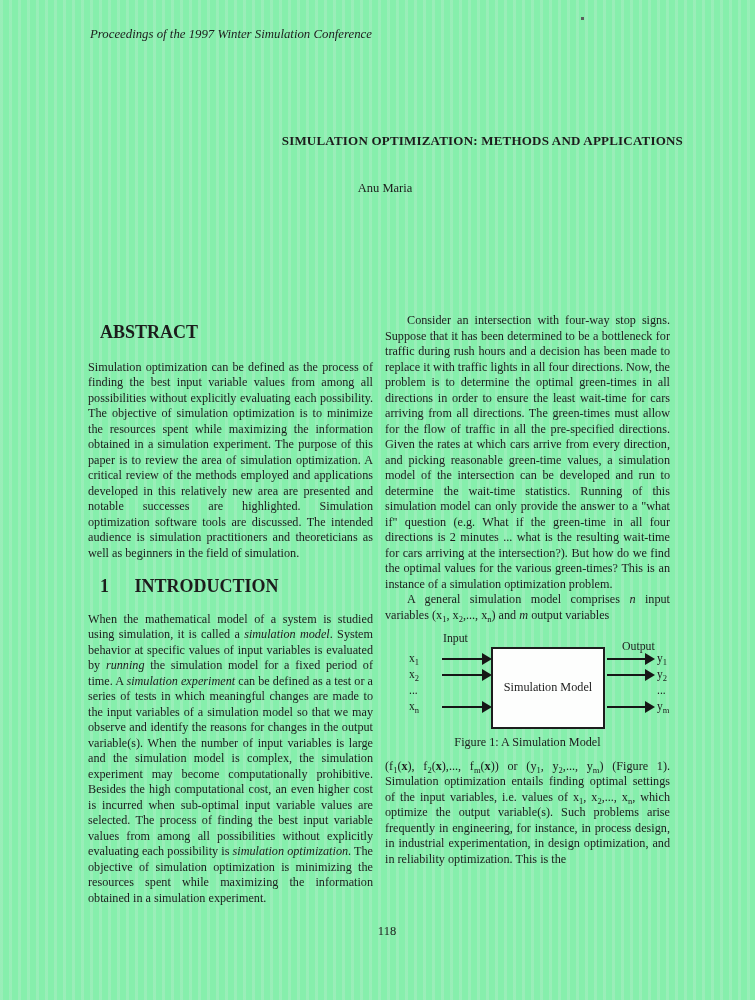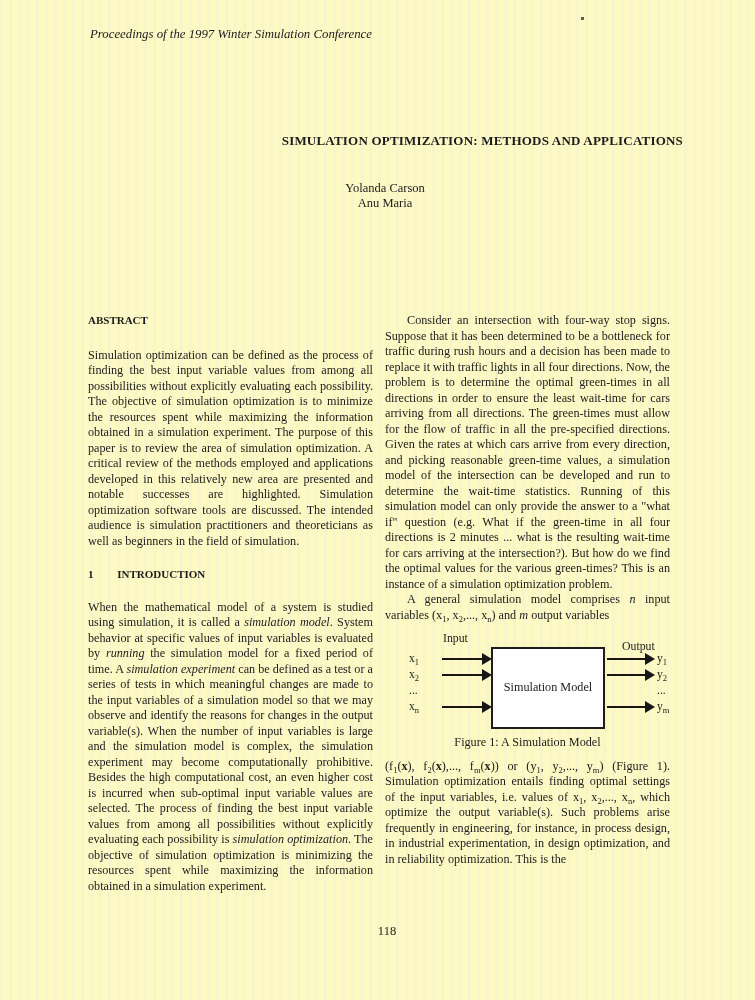--- a/index.html
+++ b/index.html
@@ -1,19 +1,19 @@
 <!DOCTYPE html>
 <html><head>
 <meta charset="utf-8">
 <style>
   * { box-sizing: border-box; }
   html,body { margin:0; padding:0; background:#e8e8e8; }
   .page {
     position:relative; width:755px; height:1000px; margin:0;
-    background:#fef9c3;
+    background:#86efac;
     font-family:"Liberation Serif","DejaVu Serif",serif;
     color:#1c1c1c; overflow:hidden;
   }
   .page::before {
     content:""; position:absolute; inset:0; pointer-events:none;
     background:repeating-linear-gradient(90deg,
       rgba(222,233,228,0.22) 0px, rgba(222,233,228,0.22) 3px,
       rgba(255,255,255,0) 3px, rgba(255,255,255,0) 9px);
   }
   .speck { position:absolute; left:581px; top:17px; width:3px; height:3px; background:#5a5f5c; }
@@ -25,21 +25,21 @@
 
   .authors { position:absolute; left:95px; top:181px; width:580px; text-align:center; font-size:12.5px; line-height:14.8px; }
   .affiliation { position:absolute; left:95px; top:226px; width:580px; text-align:center; font-size:12.5px; line-height:14.8px; }
 
   .col { position:absolute; top:313px; width:285px; font-size:12.2px; line-height:15.5px; }
   .col-left  { left:88px; }
   .col-right { left:385px; }
 
   p.just { text-align:justify; margin:0; }
   p.indent { text-indent:22px; }
-  .sec-h { font-size:11px; font-weight:bold; margin:0; }
+  .sec-h { font-size:18px; font-weight:bold; margin:12px; }
   .abstract-h { margin-bottom:19px; }
   .intro-h { margin-top:18px; margin-bottom:17px; }
   .sec-num { margin-right:21px; }
   sub { font-size:8.5px; line-height:0; }
 
   
   .fig { position:relative; height:102px; margin-top:8px; font-size:11.8px; }
   .fig-lbl { position:absolute; top:0; }
   .fig-in-lbl  { left:58px; }
   .fig-out-lbl { left:237px;margin-top:8px; }
@@ -71,21 +71,20 @@
 
   <div class="proc-header">
     <div>Proceedings of the 1997 Winter Simulation Conference</div>
   </div>
 
   <div class="title-block">
     <h1 class="paper-title">SIMULATION OPTIMIZATION: METHODS AND APPLICATIONS</h1>
   </div>
 
   <div class="authors">
-    <div>Yolanda Carson</div>
     <div>Anu Maria</div>
   </div>
 
 
   <div class="col col-left">
     <h2 class="sec-h abstract-h">ABSTRACT</h2>
     <p class="just">Simulation optimization can be defined as the process of finding the best input variable values from among all possibilities without explicitly evaluating each possibility. The objective of simulation optimization is to minimize the resources spent while maximizing the information obtained in a simulation experiment. The purpose of this paper is to review the area of simulation optimization. A critical review of the methods employed and applications developed in this relatively new area are presented and notable successes are highlighted. Simulation optimization software tools are discussed. The intended audience is simulation practitioners and theoreticians as well as beginners in the field of simulation.</p>
     <h2 class="sec-h intro-h">
       <span class="sec-num">1</span>
       <span>INTRODUCTION</span>

